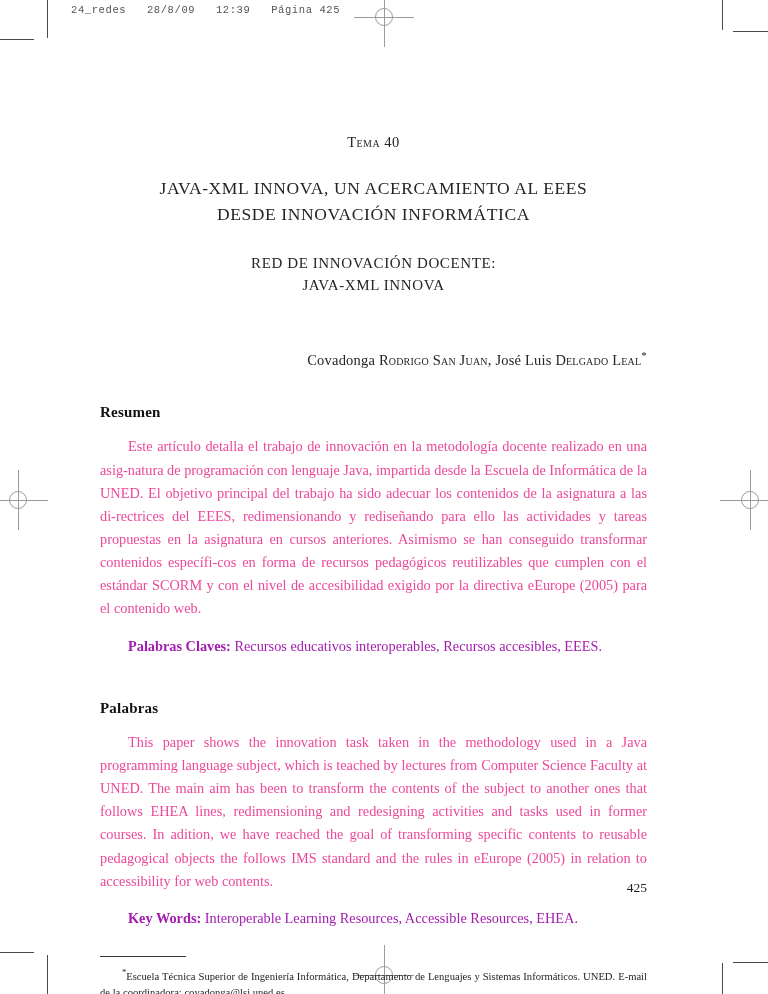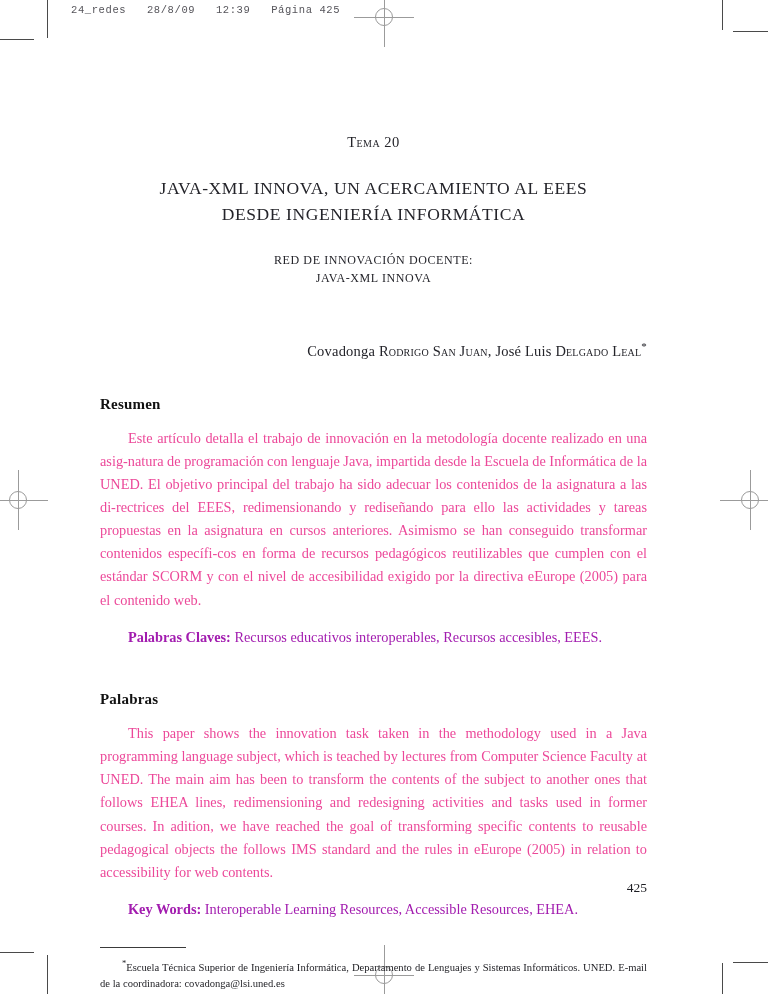--- a/index.html
+++ b/index.html
@@ -108,21 +108,21 @@
     margin-top: 25px;
     font-size: 17.5px;
     line-height: 1.47;
     letter-spacing: 0.6px;
     color: #24242a;
   }
 
   .subtitle {
     text-align: center;
     margin-top: 25px;
-    font-size: 12px;
+    font-size: 15px;
     line-height: 1.47;
     letter-spacing: 0.6px;
     color: #24242a;
   }
 
   .authors {
     text-align: right;
     margin-top: 52px;
     font-size: 14.5px;
     color: #24242a;
@@ -217,25 +217,25 @@
 <div class="reg reg-right">
   <div class="bar-h"></div>
     <div class="bar-v"></div>
     <div class="ring"></div>
 </div>
 
 <div class="file-header">24_redes   28/8/09   12:39   Página 425</div>
 
 <div class="page">
 
-  <div class="tema">Tema 20</div>
+  <div class="tema">Tema 40</div>
 
   <div class="title">
     <span>JAVA-XML INNOVA, UN ACERCAMIENTO AL EEES</span><br>
-    <span>DESDE INGENIERÍA INFORMÁTICA</span>
+    <span>DESDE INNOVACIÓN INFORMÁTICA</span>
   </div>
 
   <div class="subtitle">
     <span>RED DE INNOVACIÓN DOCENTE:</span><br>
     <span>JAVA-XML INNOVA</span>
   </div>
 
   <div class="authors">
     <span>Covadonga </span><span class="sc">Rodrigo San Juan</span><span>, </span><span>José Luis </span><span class="sc">Delgado Leal</span><span class="star">*</span>
   </div>

